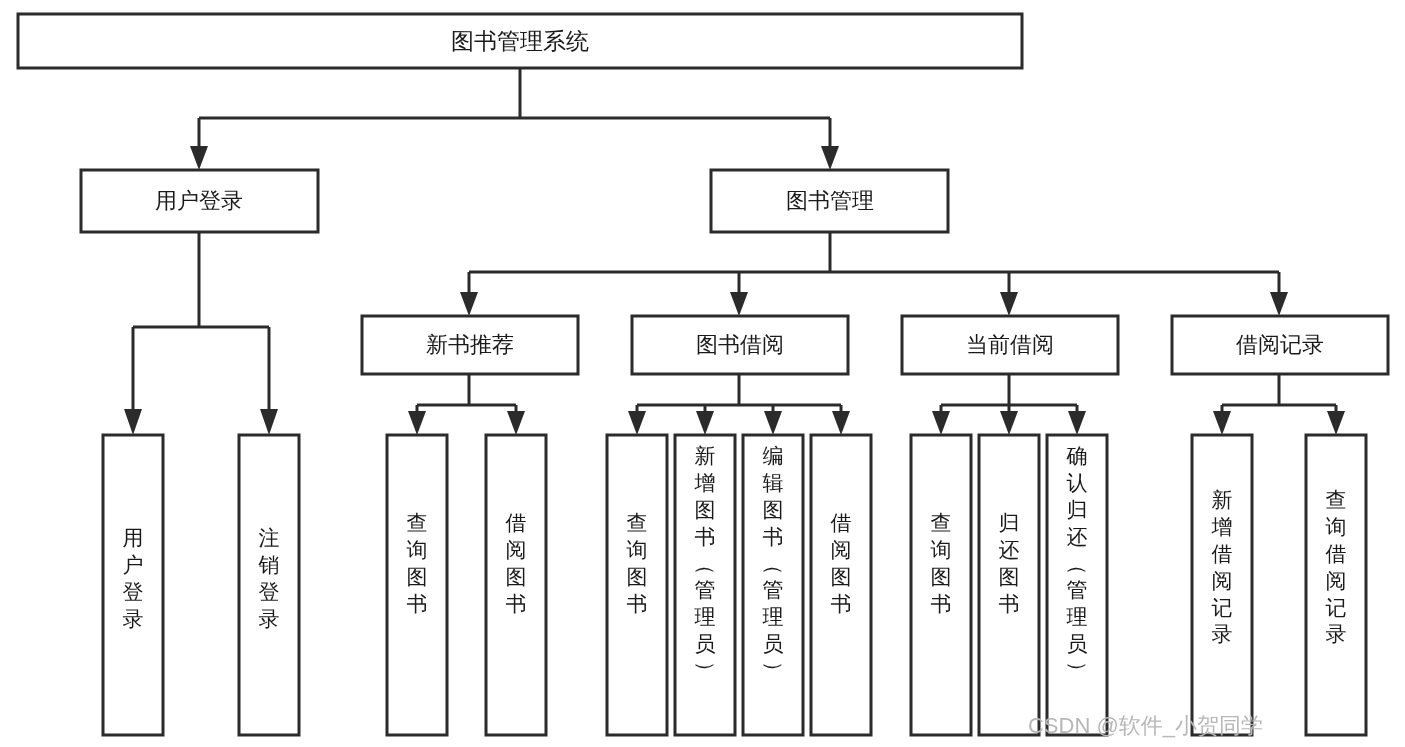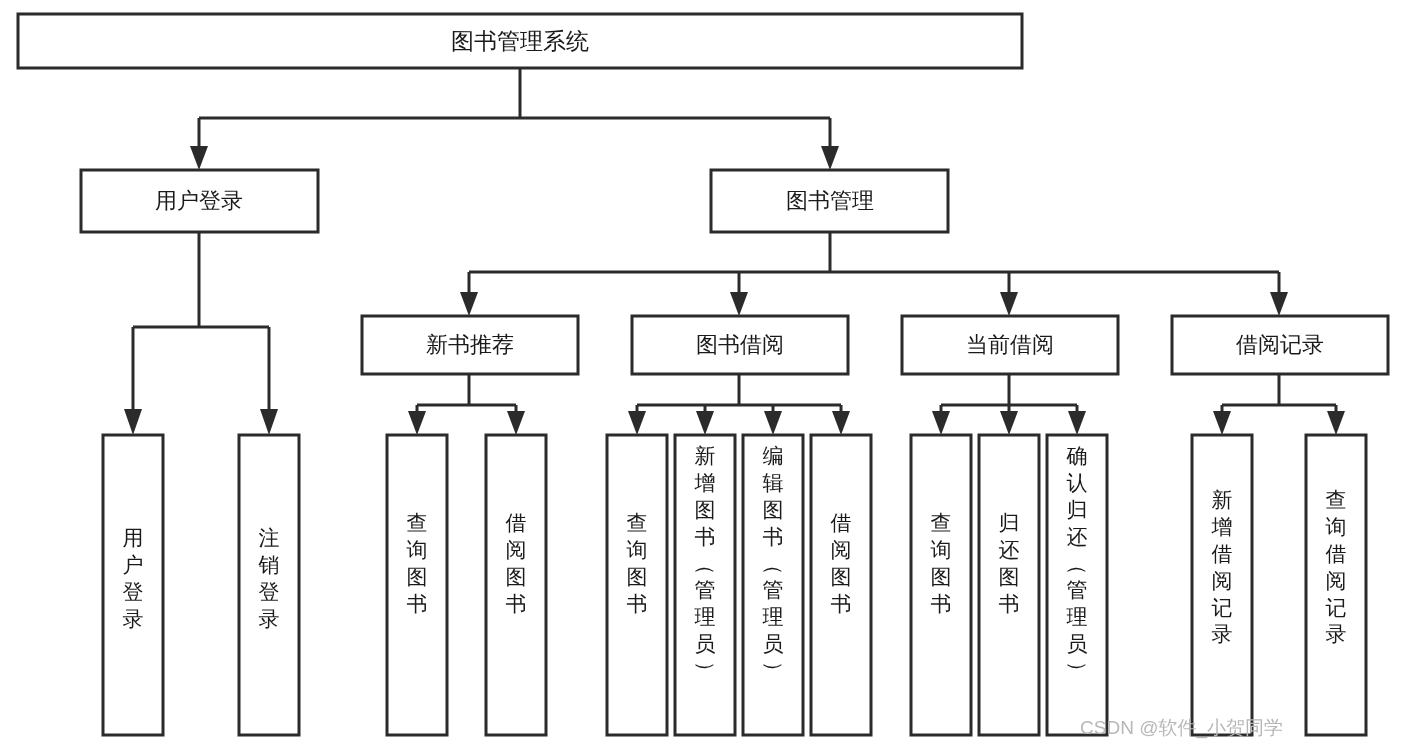--- a/index.html
+++ b/index.html
@@ -28,22 +28,22 @@
     font-size:21px;
     line-height:1.28;
     color:#1a1a1a;
     letter-spacing:0;
     pointer-events:none;
   }
   .v-label-wrap span{display:block;text-align:center;}
   .v-char-rot{display:block;transform:rotate(90deg);}
   .watermark{
     position:absolute;
-    right:0;bottom:6px;
-    font-size:19px;
+    right:20px;bottom:6px;
+    font-size:22px;
     color:#b7b7b7;
     font-family:"Liberation Sans","DejaVu Sans",sans-serif;
     white-space:nowrap;
     pointer-events:none;
   }
 </style>
 </head>
 <body>
 
 <div id="diagram-root">

